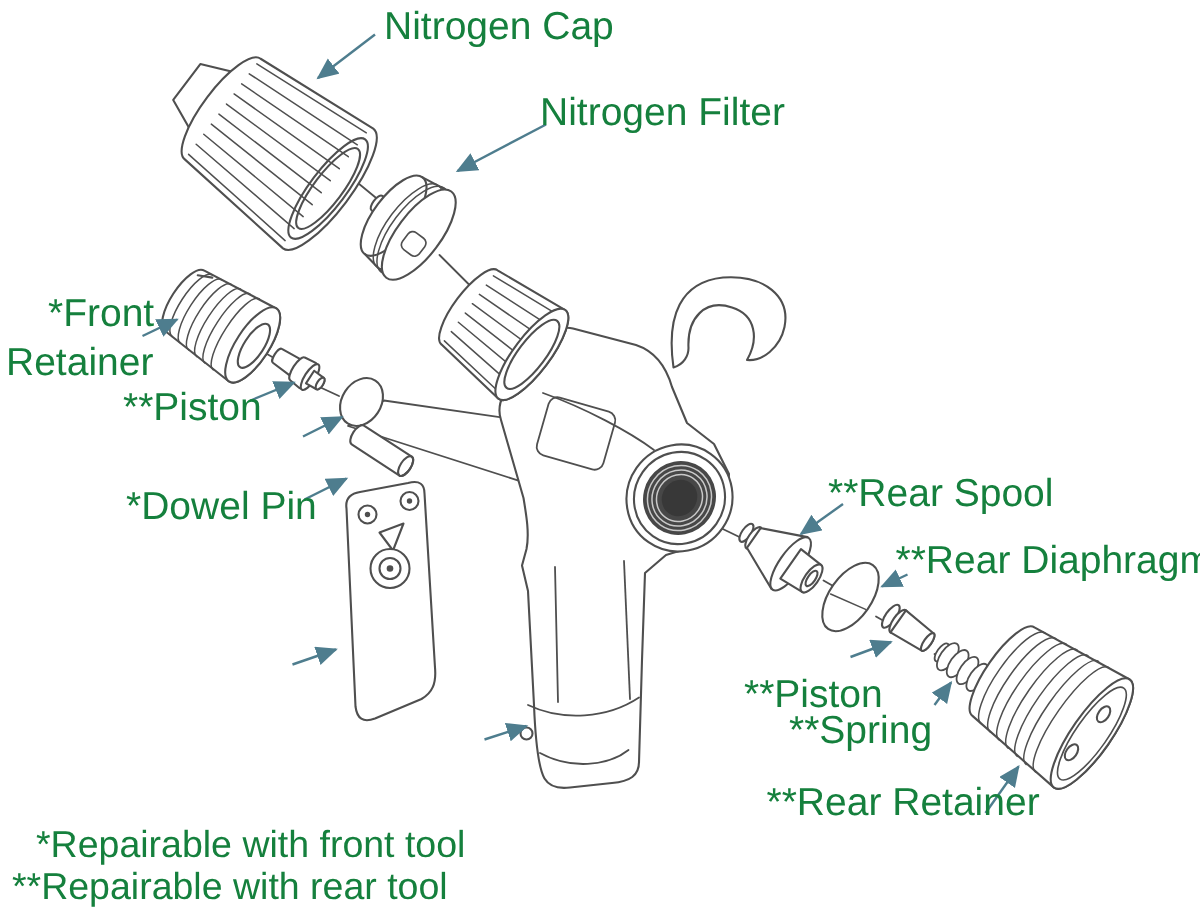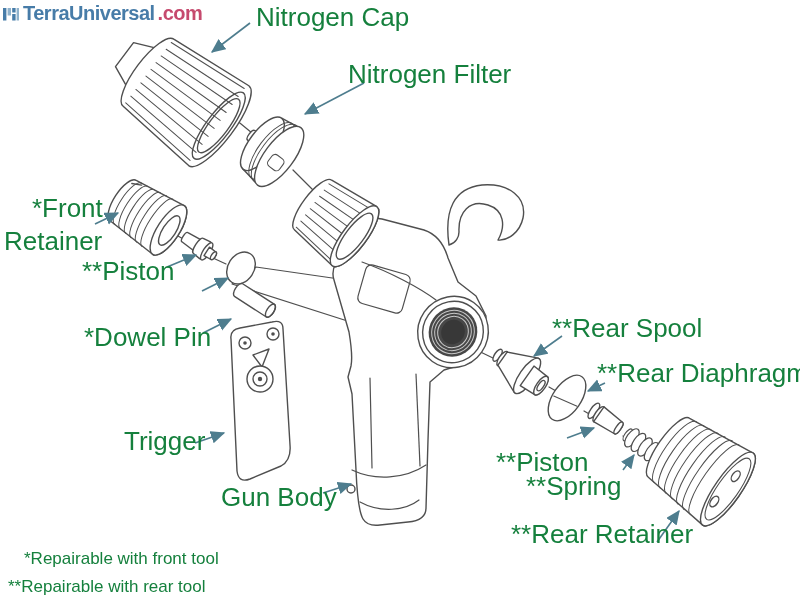--- a/index.html
+++ b/index.html
@@ -3,21 +3,21 @@
 <meta charset="utf-8">
 <style>
   html,body{margin:0;padding:0;background:#ffffff;}
   .canvas{position:relative;width:800px;height:608px;background:#ffffff;overflow:hidden;
           font-family:"Liberation Sans",sans-serif;}
   .art{position:absolute;left:0;top:0;}
   .logo{position:absolute;left:2px;top:2px;display:flex;align-items:center;gap:3px;}
   .logo .brand{font-size:20px;font-weight:bold;color:#477ca8;letter-spacing:-0.5px;}
   .logo .suffix{font-size:20px;font-weight:bold;color:#c64a6e;letter-spacing:-0.5px;}
   .lbl{position:absolute;font-size:26px;color:#15803d;white-space:nowrap;line-height:1.05;}
-  .foot{font-size:17px;}
+  .foot{font-size:25px;}
   svg{display:block;}
 </style>
 </head>
 <body>
 
 <div class="canvas">
 
   <svg class="art" width="800" height="608" viewBox="0 0 800 608">
     <defs>
       <marker id="ah" markerWidth="11" markerHeight="9" refX="8.2" refY="4" orient="auto">
@@ -218,40 +218,27 @@
       <path marker-end="url(#ah)" d="M195,443 L224,433"></path>
       <path marker-end="url(#ah)" d="M323,493 L351,484"></path>
       <path marker-end="url(#ah)" d="M562,336 L534,356"></path>
       <path marker-end="url(#ah)" d="M605,383 L588,391"></path>
       <path marker-end="url(#ah)" d="M567,438 L594,428"></path>
       <path marker-end="url(#ah)" d="M623,470 L634,455"></path>
       <path marker-end="url(#ah)" d="M657,542 L679,511"></path>
     </g>
   </svg>
 
-  <div class="logo">
-    <svg width="18" height="18" viewBox="0 0 18 18">
-      <rect x="1" y="3" width="3.4" height="12.5" fill="#477ca8"></rect>
-      <rect x="5.6" y="3" width="3.4" height="7.5" fill="#8fb2cc"></rect>
-      <rect x="10.2" y="3" width="3.4" height="4.5" fill="#477ca8"></rect>
-      <rect x="10.2" y="9" width="3.4" height="6.5" fill="#477ca8"></rect>
-      <rect x="14.6" y="3" width="2.4" height="12.5" fill="#8fb2cc"></rect>
-    </svg>
-    <span class="brand">TerraUniversal</span>
-      <span class="suffix">.com</span>
-  </div>
 
   <div class="lbl" style="left:256px;top:4px;">Nitrogen Cap</div>
-  <div class="lbl" style="left:348px;top:61px;">Nitrogen Filter</div>
+  <div class="lbl" style="left:360px;top:61px;">Nitrogen Filter</div>
   <div class="lbl" style="left:16px;top:195px;margin-left:16px;">*Front</div>
   <div class="lbl" style="left:4px;top:228px;">Retainer</div>
   <div class="lbl" style="left:82px;top:258px;">**Piston</div>
   <div class="lbl" style="left:84px;top:324px;">*Dowel Pin</div>
-  <div class="lbl" style="left:124px;top:428px;">Trigger</div>
-  <div class="lbl" style="left:221px;top:484px;">Gun Body</div>
   <div class="lbl" style="left:552px;top:315px;">**Rear Spool</div>
   <div class="lbl" style="left:597px;top:360px;">**Rear Diaphragm</div>
   <div class="lbl" style="left:496px;top:449px;">**Piston</div>
   <div class="lbl" style="left:526px;top:473px;">**Spring</div>
   <div class="lbl" style="left:487px;top:521px;margin-left:24px;">**Rear Retainer</div>
 
   <div class="lbl foot" style="left:24px;top:550px;">*Repairable with front tool</div>
   <div class="lbl foot" style="left:8px;top:578px;">**Repairable with rear tool</div>
 
 </div>

